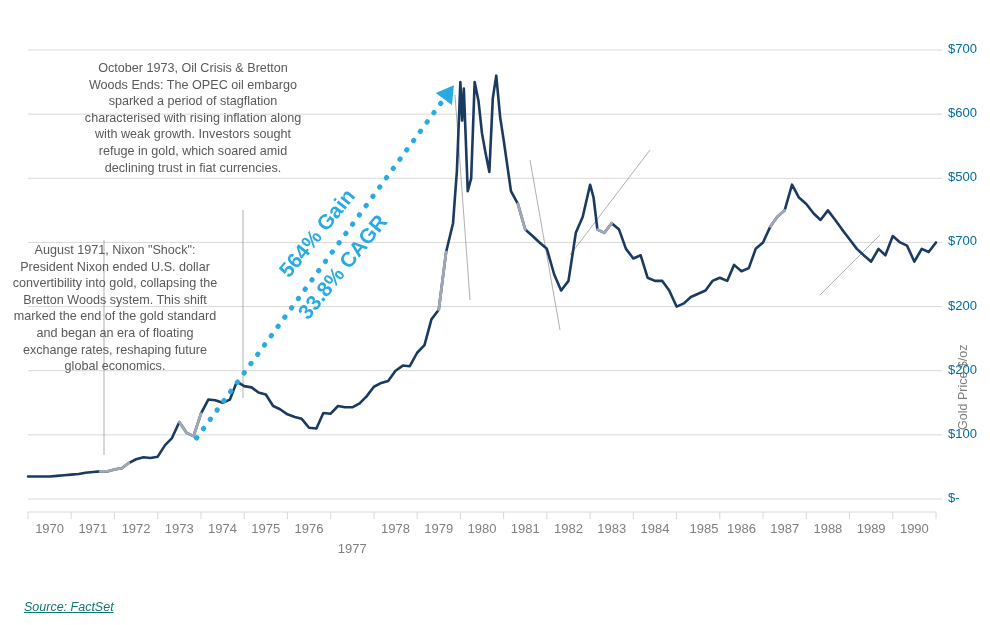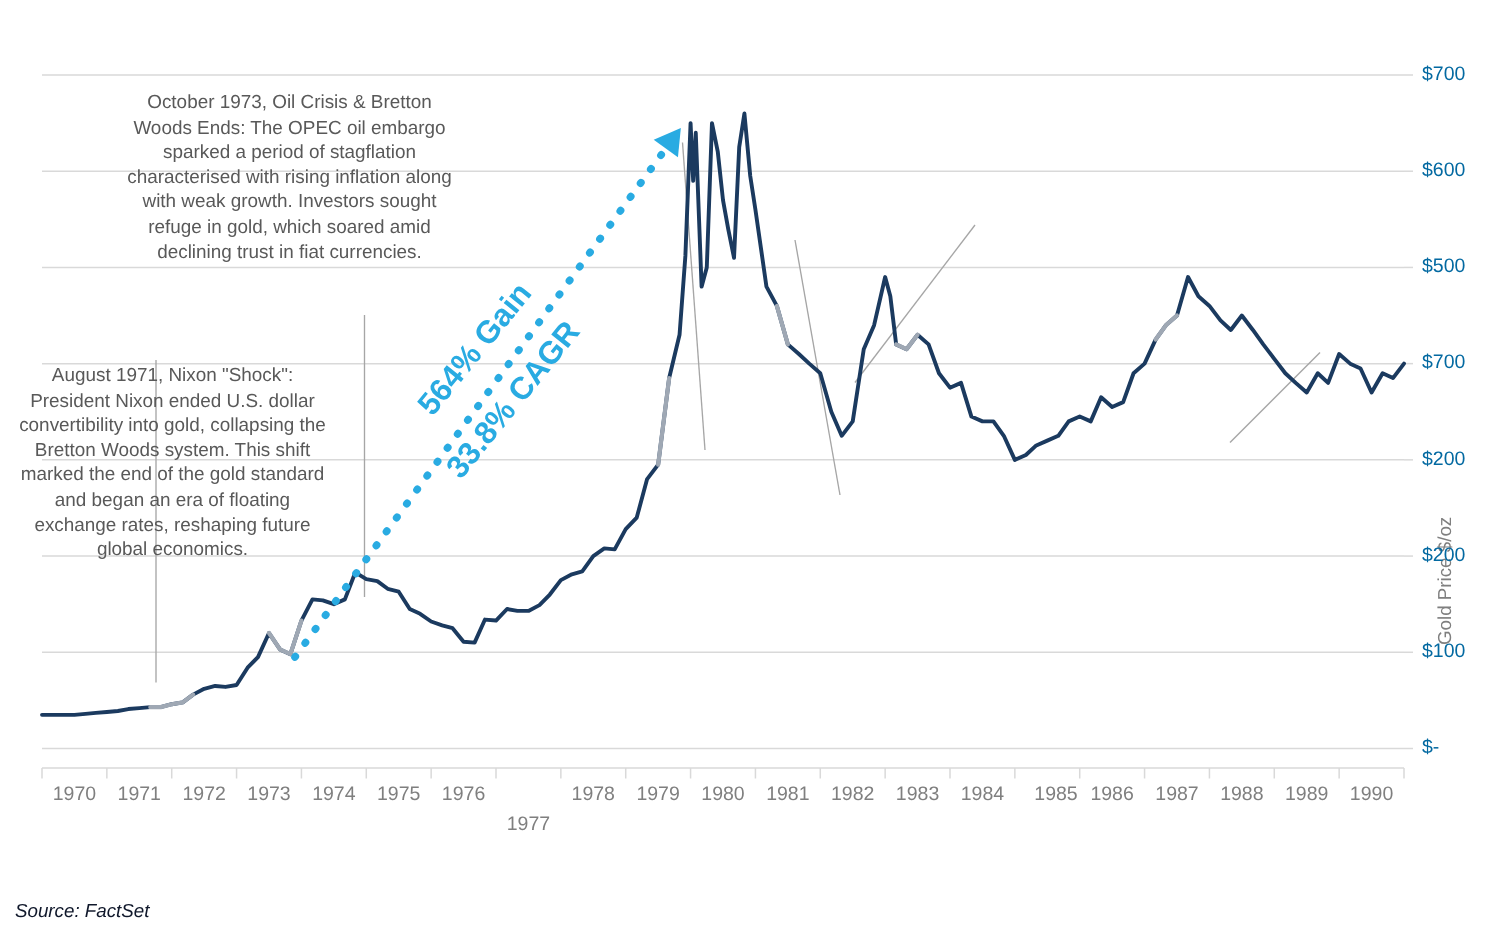--- a/index.html
+++ b/index.html
@@ -12,22 +12,22 @@
   }
   #figure-root{position:relative;width:990px;height:625px;}
 
   .fig-title{
     position:absolute;left:10px;top:8px;
     font-size:15px;font-weight:bold;color:#153A66;
     letter-spacing:-0.2px;white-space:nowrap;
   }
 
   .source-note{
-    position:absolute;left:10px;top:600px;
-    font-size:12.5px;font-style:italic;color:#0f172a;
+    position:absolute;left:24px;top:600px;
+    font-size:12.5px;font-style:italic;color:#0f766e;text-decoration:underline;
   }
 
   #plot-svg{position:absolute;left:0;top:0;}
 
   .annot{
     position:absolute;
     font-size:12.6px;
     line-height:16.6px;
     color:#595959;
     text-align:center;

